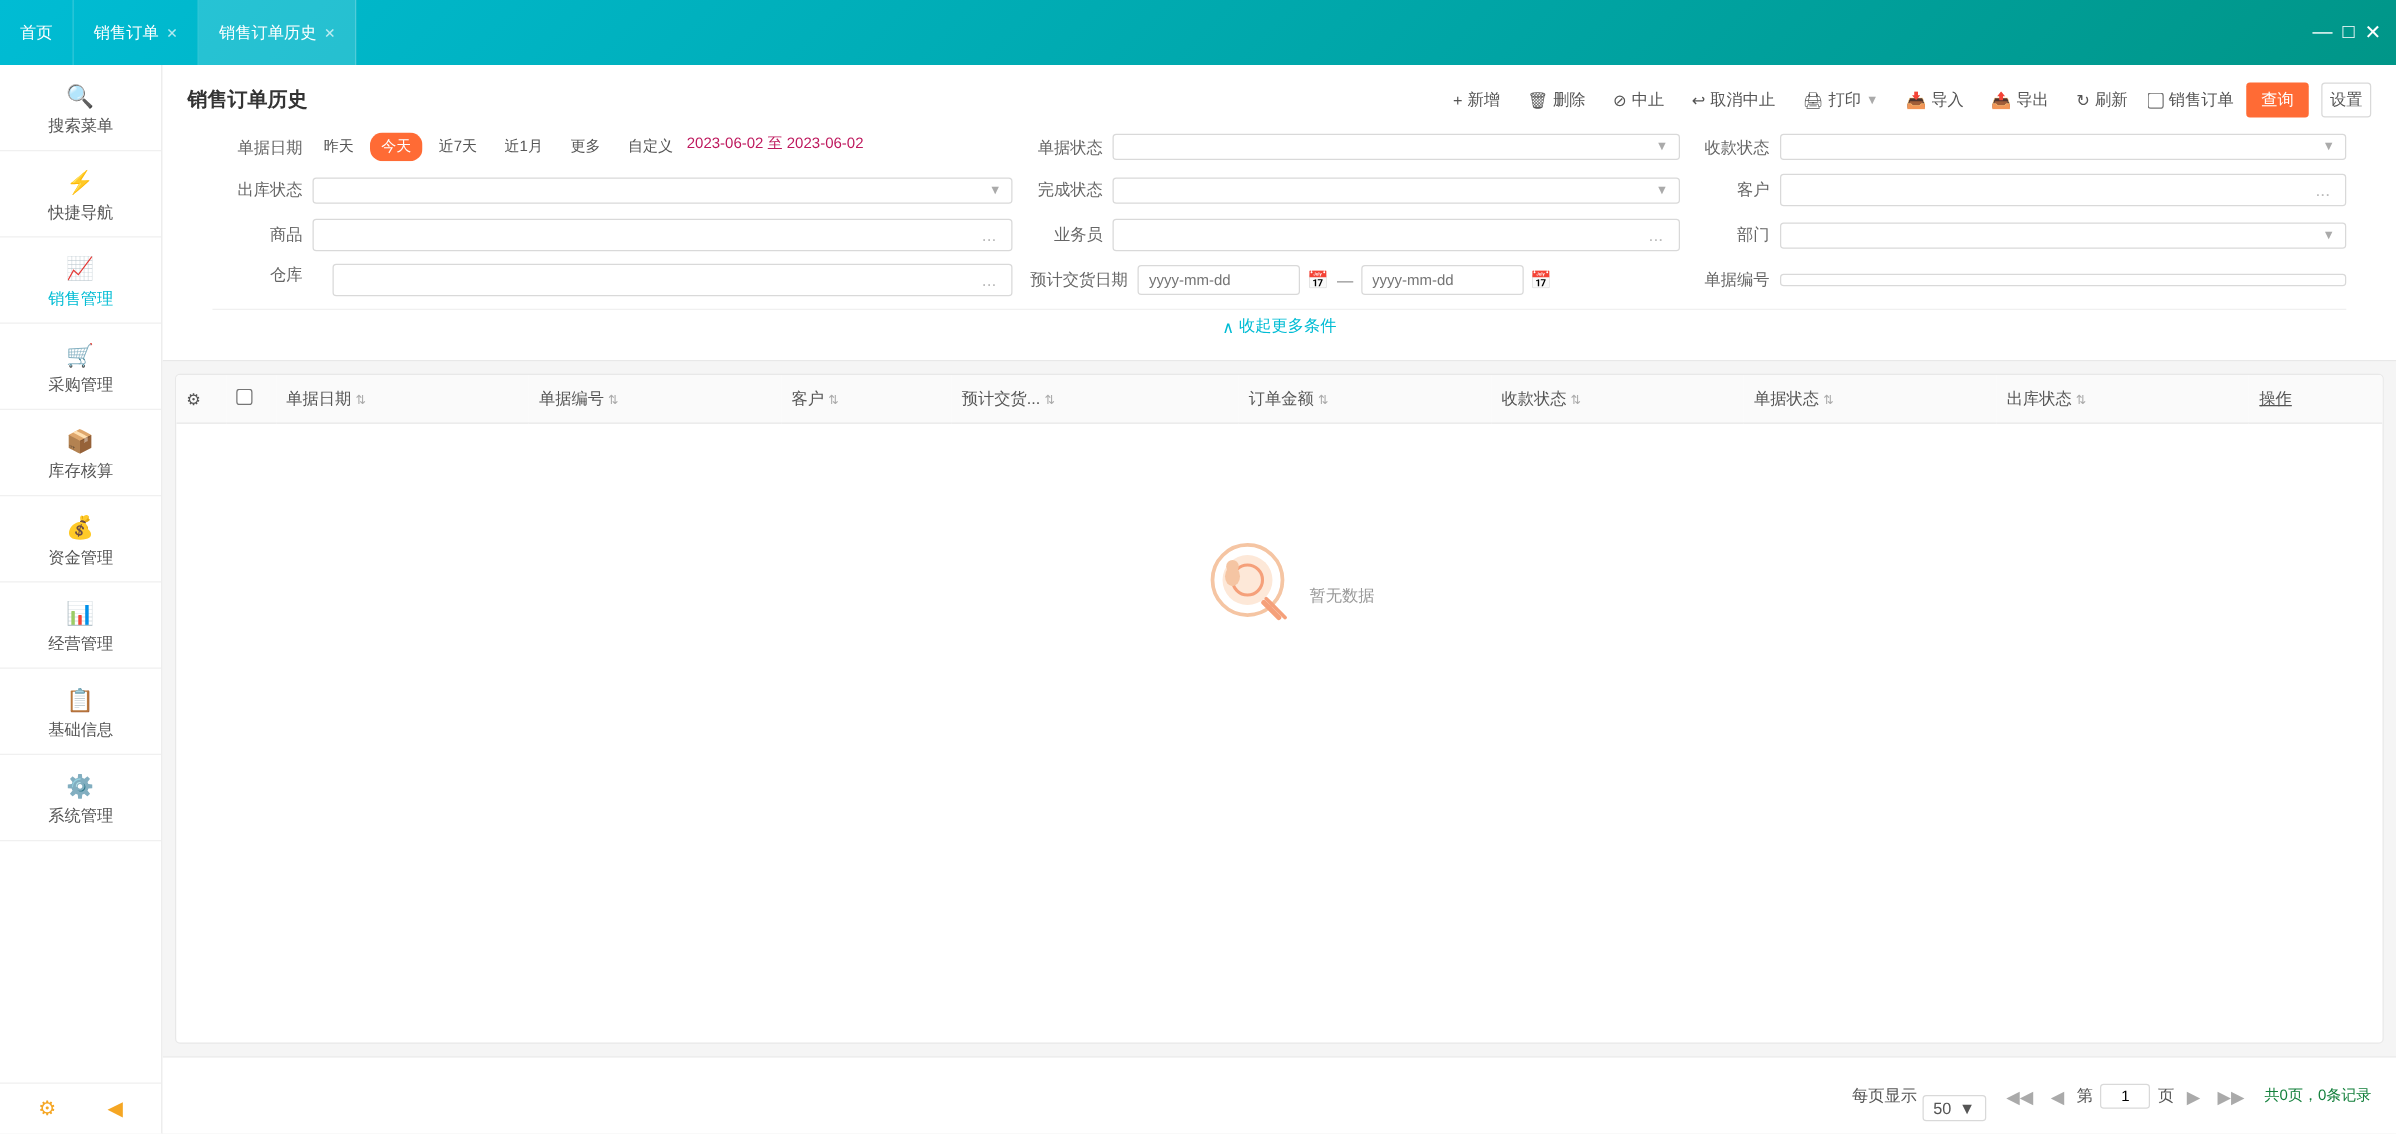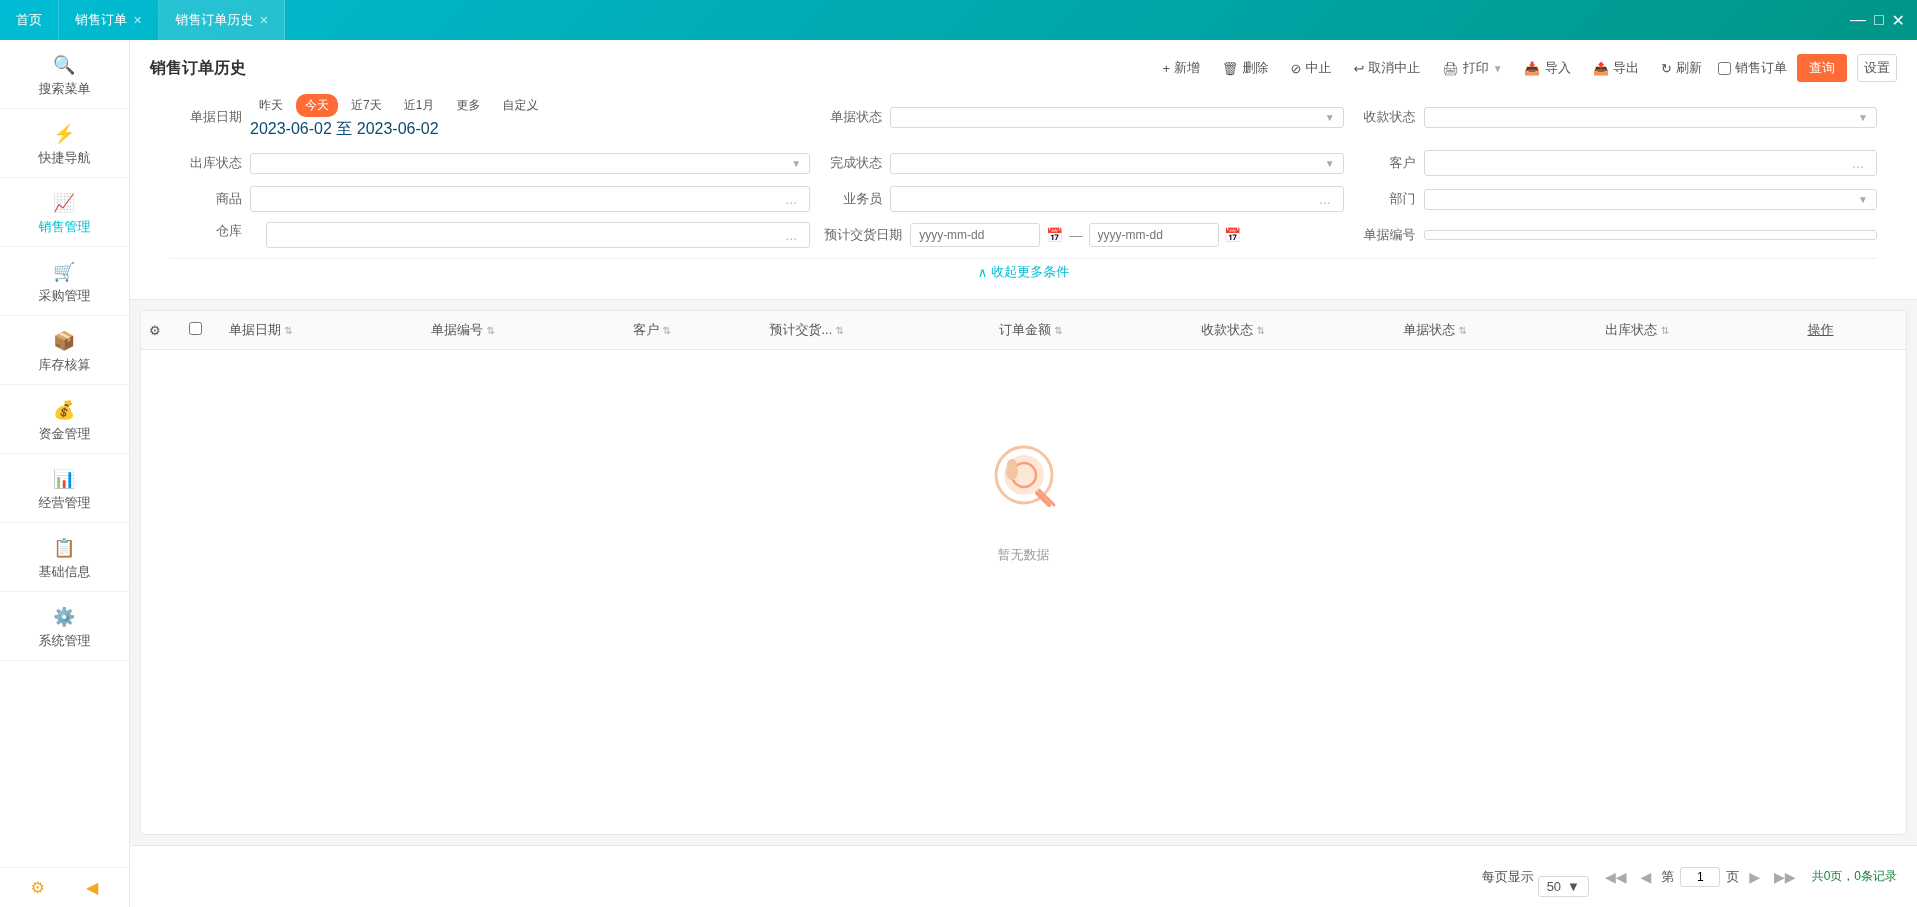--- a/index.html
+++ b/index.html
@@ -1,20 +1,20 @@
 <!DOCTYPE html>
 <html><head>
   <meta charset="utf-8">
   <style>
     * { box-sizing: border-box; margin: 0; padding: 0; font-family: 'Microsoft YaHei', Arial, sans-serif; font-size: 13px; }
     body { display: flex; flex-direction: column; height: 907px; width: 1917px; overflow: hidden; background: #f5f5f5; }
 
     
     .top-bar {
-      height: 40px;
+      height: 52px;
       background: linear-gradient(135deg, #00bcd4, #009688);
       display: flex;
       align-items: center;
       padding: 0 0 0 0;
       color: white;
       flex-shrink: 0;
     }
     .top-bar-tabs {
       display: flex;
       align-items: stretch;
@@ -187,22 +187,22 @@
       font-size: 12px;
       cursor: pointer;
       color: #555;
       border: 1px solid transparent;
     }
     .date-pill.active {
       background: #ff6b35;
       color: white;
     }
     .date-text {
-      font-size: 16px;
-      color: #0c4a6e;
+      font-size: 12px;
+      color: #be185d;
     }
     .filter-select {
       display: flex;
       align-items: center;
       border: 1px solid #d9d9d9;
       border-radius: 3px;
       padding: 4px 8px;
       background: white;
       cursor: pointer;
       min-width: 180px;
@@ -283,21 +283,21 @@
     .settings-col {
       width: 40px;
       text-align: center;
     }
     .check-col { width: 40px; text-align: center; }
     .ops-col { text-align: center; text-decoration: underline; }
 
     
     .empty-state {
       display: flex;
-      flex-direction: column;
+      flex-direction: row;
       align-items: center;
       justify-content: center;
       padding: 80px 20px;
       color: #aaa;
     }
     .empty-icon {
       width: 100px;
       height: 100px;
       margin-bottom: 16px;
     }
@@ -476,21 +476,21 @@
           </div>
         </div>
       </div>
 
       <div class="filter-area">
 
         <div class="filter-row">
 
           <div style="display:flex;align-items:center;flex:1.2;min-width:420px;">
             <span class="filter-label">单据日期</span>
-            <div style="display:flex;flex-direction:column;gap:2px;">
+            <div style="display:flex;flex-direction:row;gap:2px;">
               <div class="date-pills">
                 <span class="date-pill">昨天</span>
                 <span class="date-pill active">今天</span>
                 <span class="date-pill">近7天</span>
                 <span class="date-pill">近1月</span>
                 <span class="date-pill">更多</span>
                 <span class="date-pill">自定义</span>
               </div>
               <span class="date-text">2023-06-02 至 2023-06-02</span>
             </div>

